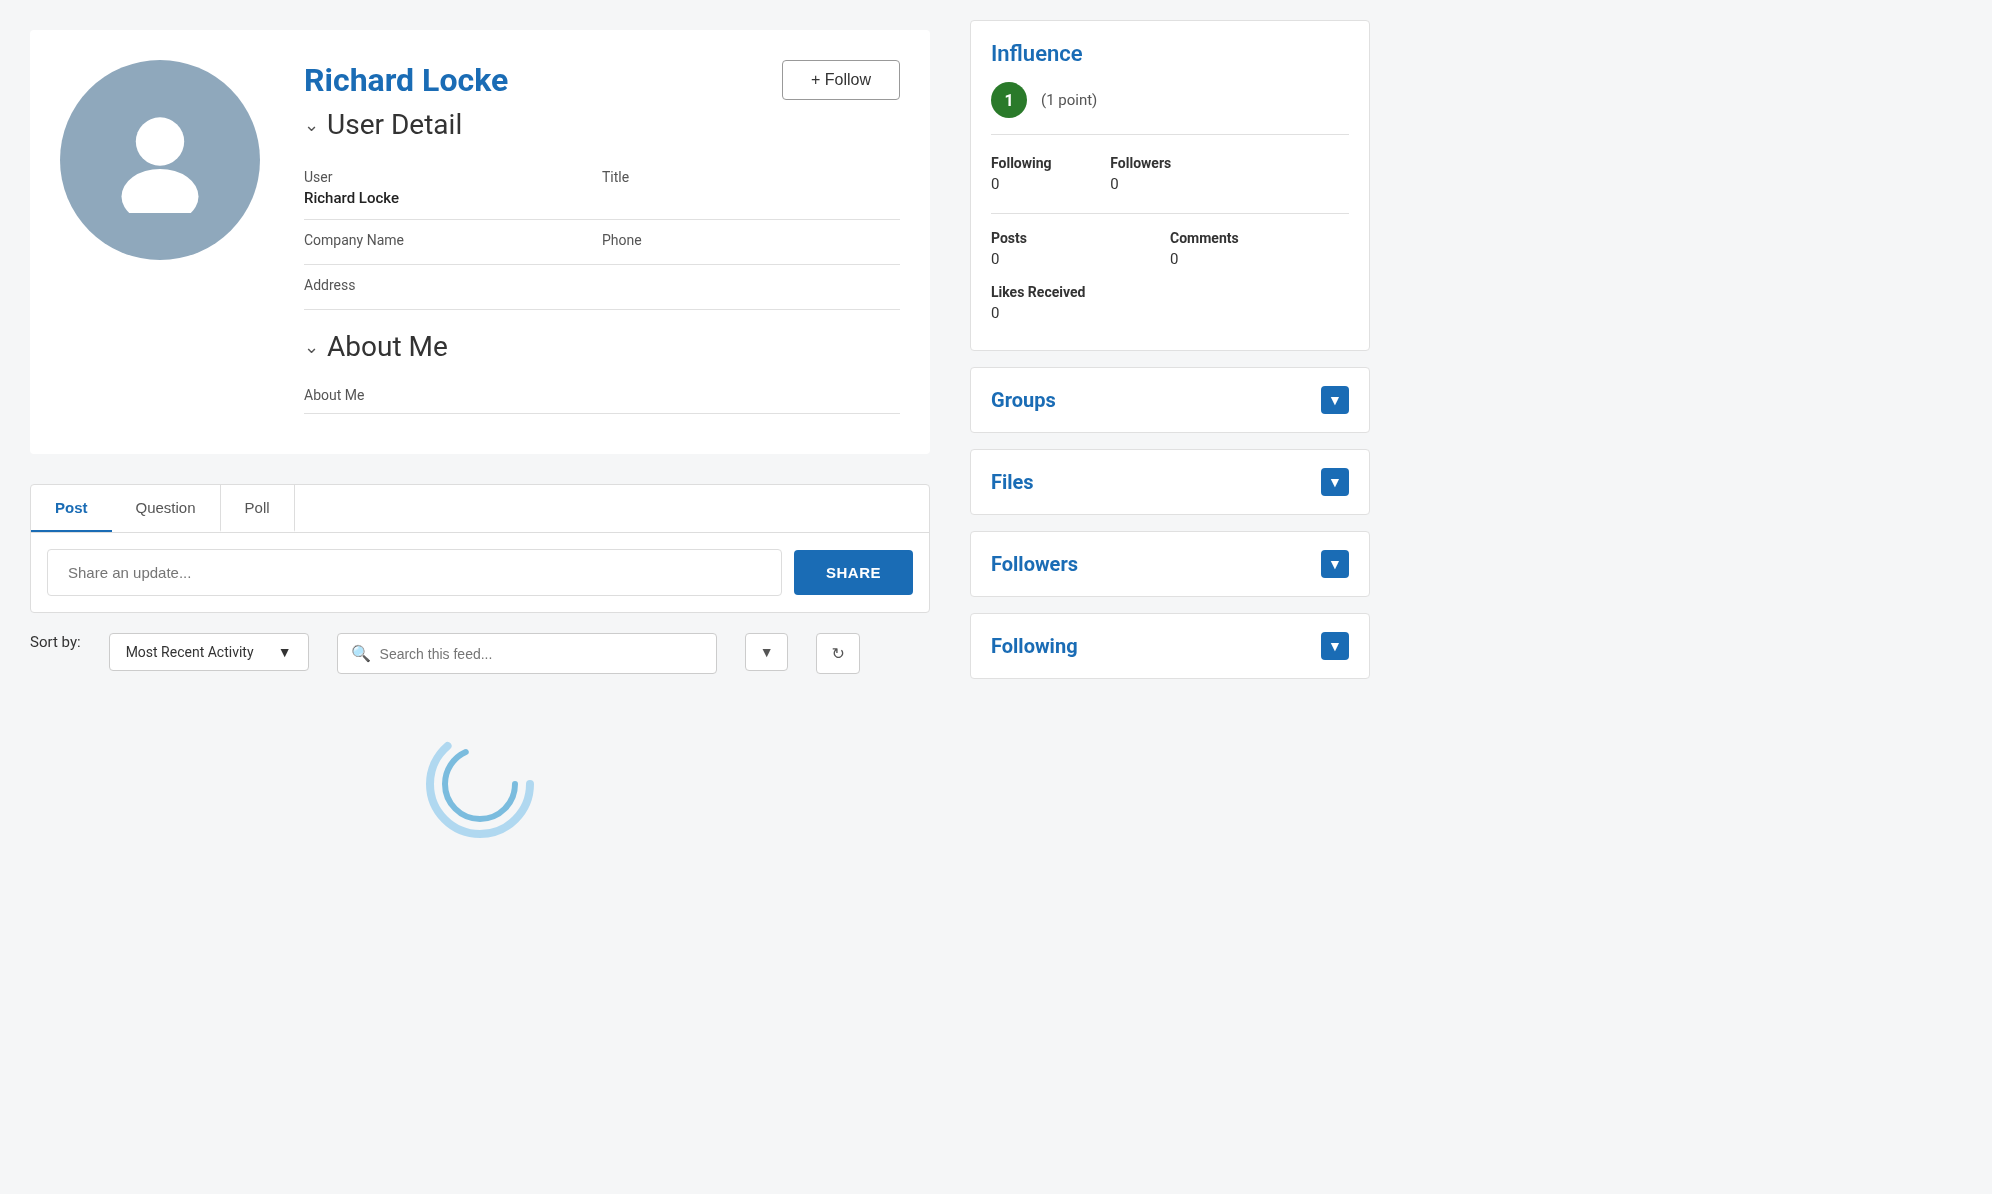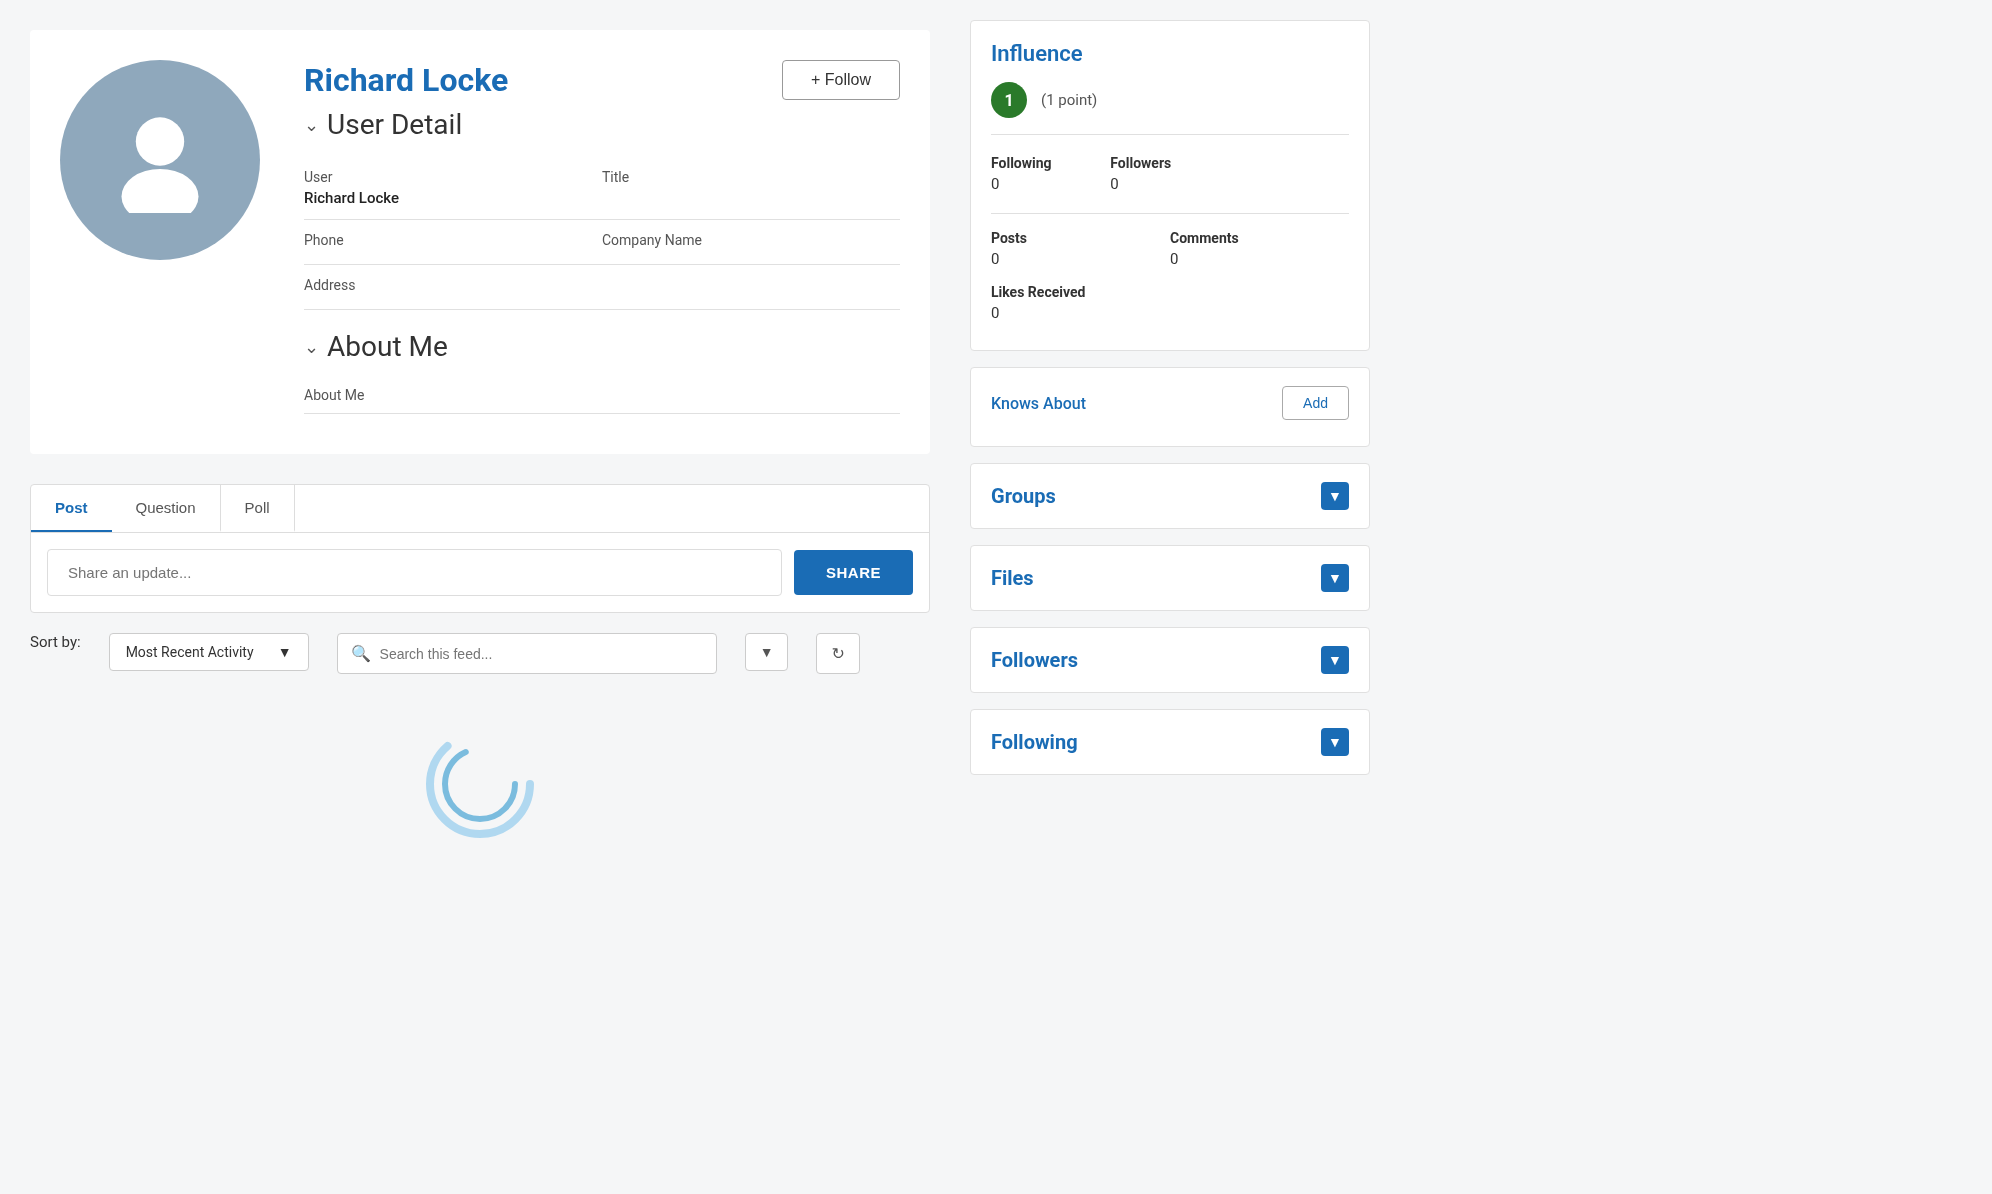--- a/index.html
+++ b/index.html
@@ -410,25 +410,25 @@
         <div class="field-grid">
           <div class="field-item">
             <div class="field-label">User</div>
             <div class="field-value">Richard Locke</div>
           </div>
           <div class="field-item">
             <div class="field-label">Title</div>
             <div class="field-value"></div>
           </div>
           <div class="field-item">
+            <div class="field-label">Company Name</div>
+            <div class="field-value"></div>
+          </div>
+          <div class="field-item">
             <div class="field-label">Phone</div>
-            <div class="field-value"></div>
-          </div>
-          <div class="field-item">
-            <div class="field-label">Company Name</div>
             <div class="field-value"></div>
           </div>
           <div class="field-item field-full">
             <div class="field-label">Address</div>
             <div class="field-value"></div>
           </div>
         </div>
 
         <div class="about-section">
           <div class="section-title-row">
@@ -508,28 +508,20 @@
             <div class="influence-stat-value">0</div>
           </div>
           <div class="influence-stat">
             <div class="influence-stat-label">Likes Received</div>
             <div class="influence-stat-value">0</div>
           </div>
         </div>
       </div>
     </div>
 
-    <div class="sidebar-card">
-      <div class="knows-about-section">
-        <div class="knows-about-header">
-          <span class="knows-about-title">Knows About</span>
-          <button class="add-button">Add</button>
-        </div>
-      </div>
-    </div>
 
     <div class="sidebar-card">
       <div class="collapsible-header">
         <span class="collapsible-title">Groups</span>
         <button class="dropdown-arrow">▼</button>
       </div>
     </div>
 
     <div class="sidebar-card">
       <div class="collapsible-header">

